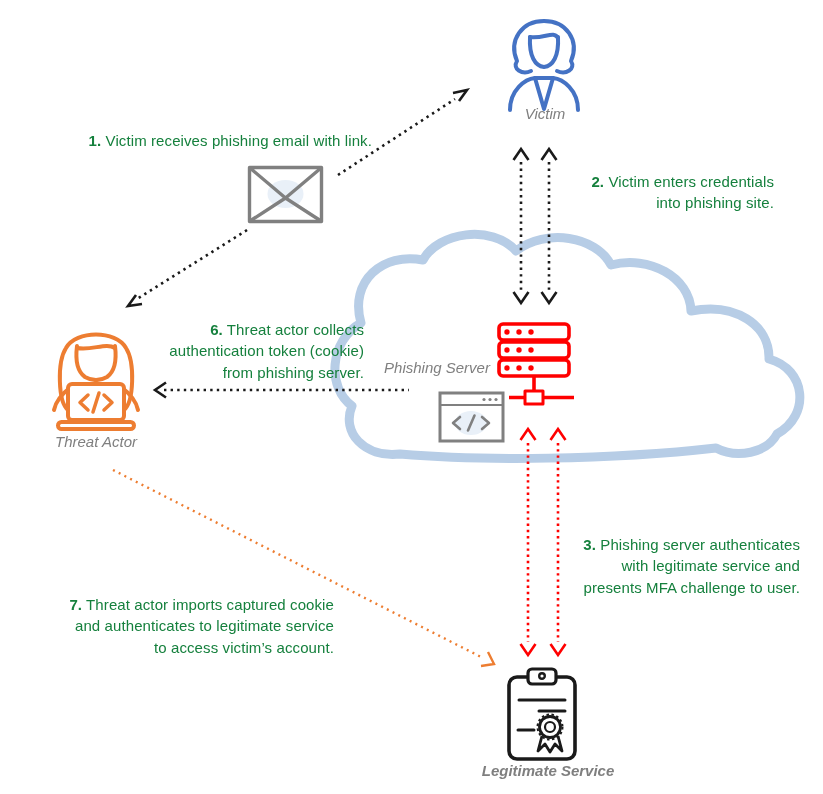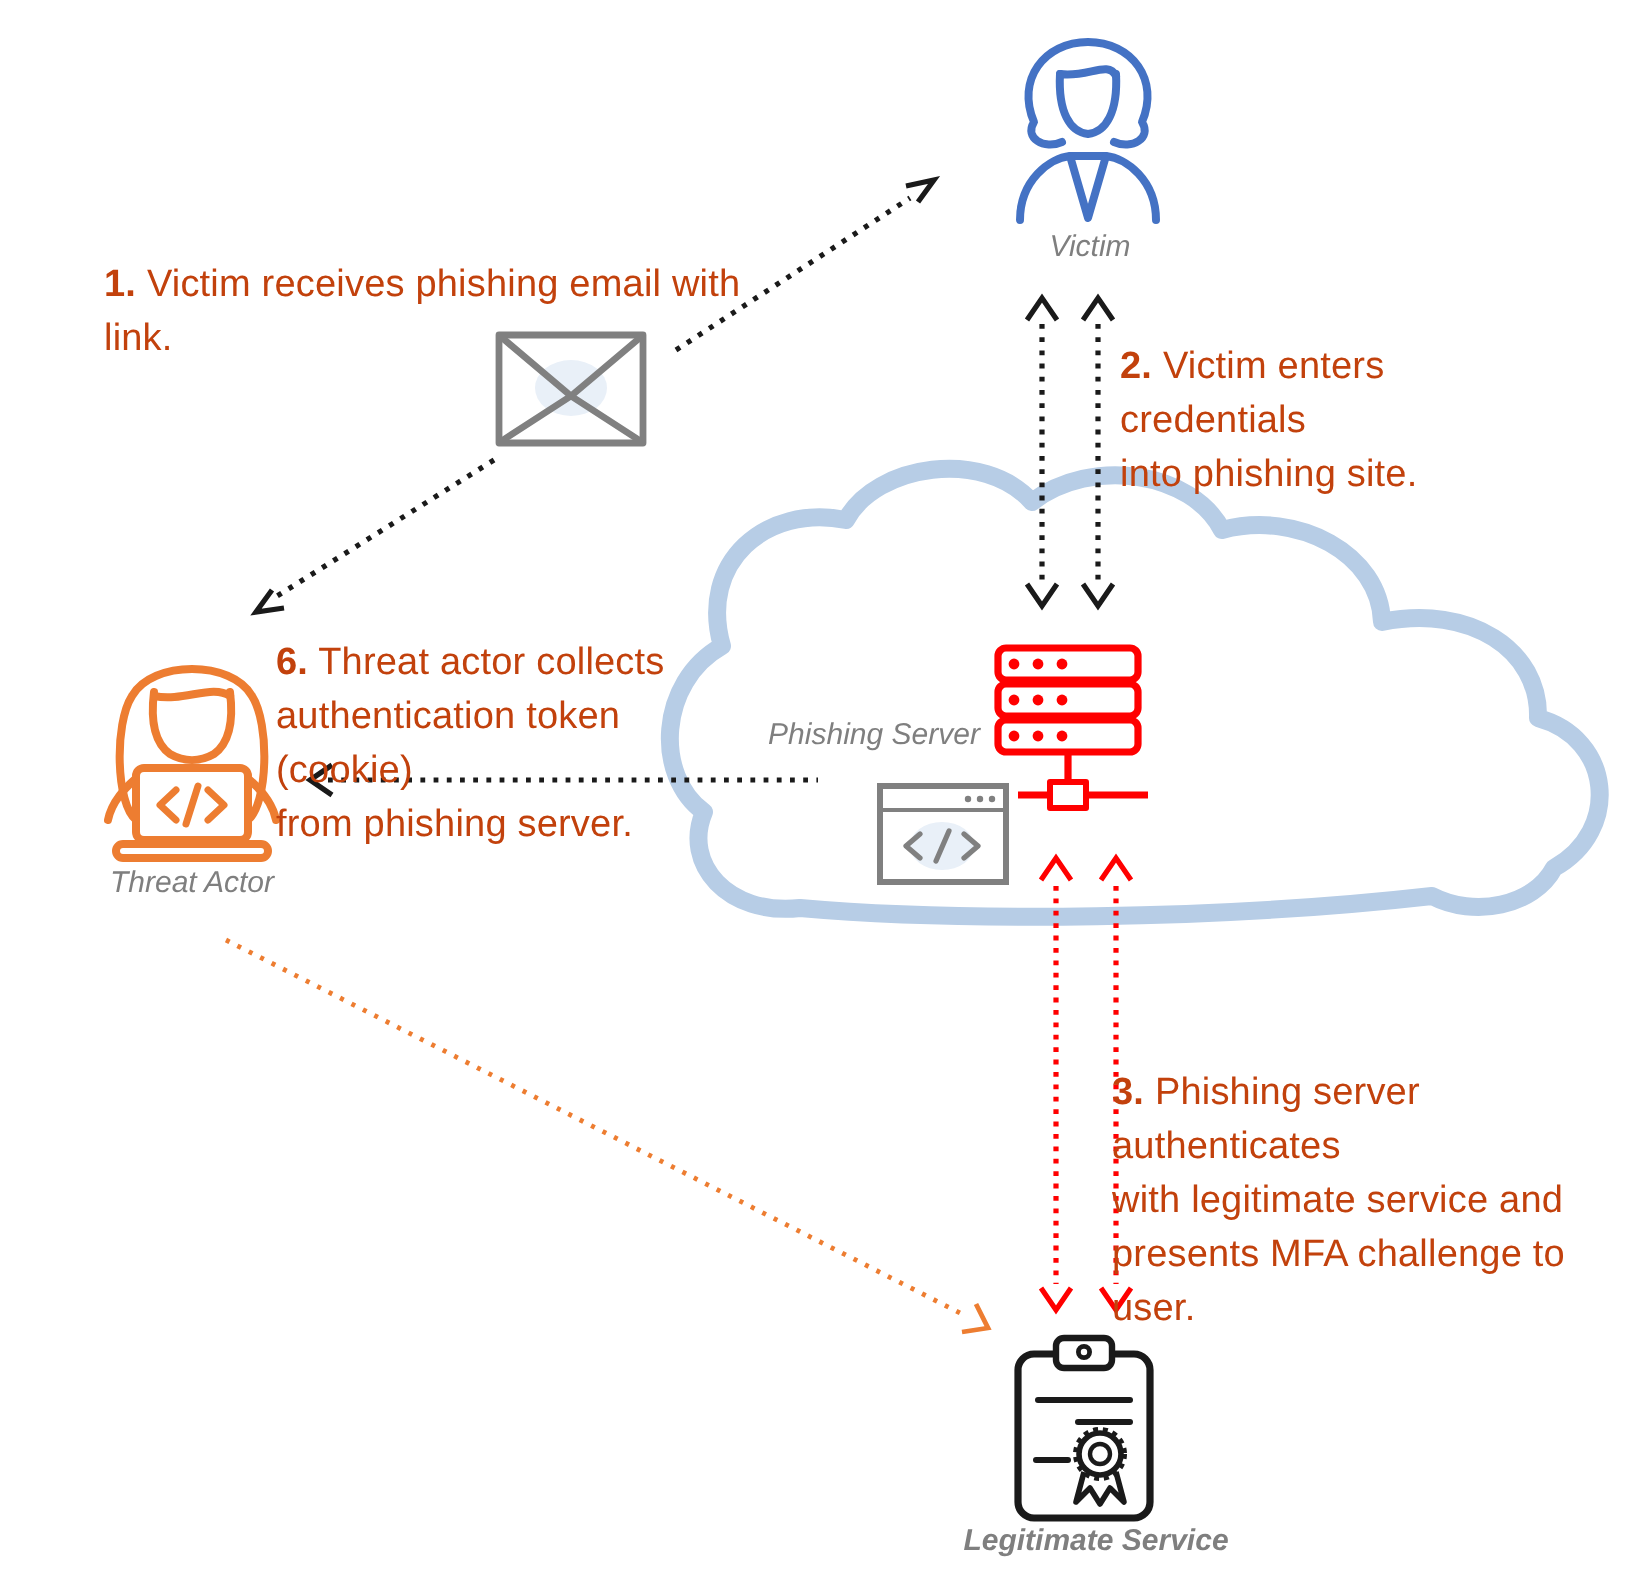--- a/index.html
+++ b/index.html
@@ -3,22 +3,22 @@
 <meta charset="utf-8">
 <style>
   html,body { margin:0; padding:0; background:#ffffff; }
   .canvas {
     position:relative; width:823px; height:794px; background:#ffffff;
     font-family:"Liberation Sans", sans-serif; overflow:hidden;
   }
   .layer { position:absolute; left:0; top:0; }
   .icon { position:absolute; }
   .step {
-    position:absolute; text-align:left; color:#c2410c;
-    font-size:19px; line-height:1.42; letter-spacing:0.1px;
+    position:absolute; text-align:right; color:#15803d;
+    font-size:15px; line-height:1.42; letter-spacing:0.1px;
   }
   .step b { font-weight:700; }
   .step .t { white-space:pre-line; }
   .node-label {
     position:absolute; text-align:center; font-style:italic;
     color:#7f7f7f; font-size:15px;
   }
 </style>
 </head>
 <body>
@@ -84,21 +84,21 @@
 
   <div class="icon" style="left:500px; top:14px;">
     <svg width="88" height="102" viewBox="0 0 88 102" fill="none" stroke="#4472C4" stroke-width="4" stroke-linecap="round" stroke-linejoin="round">
       <path d="M31 57 C22 61 12 55 17 47 C8 26 22 7 44 7 C66 7 80 26 71 47 C76 55 66 61 57 57"></path>
       <path d="M30 23 C29 42 35 52 44 53 C53 52 59 42 58 23"></path>
       <path d="M30 23 C44 25 54 16 58 24"></path>
       <path d="M10 96 C10 76 25 65 35 64 L53 64 C63 65 78 76 78 96"></path>
       <path d="M35 64 L44 95 L53 64"></path>
     </svg>
   </div>
-  <div class="node-label" style="left:495px; top:115px; width:100px;">Victim</div>
+  <div class="node-label" style="left:495px; top:105px; width:100px;">Victim</div>
 
   <div class="icon" style="left:247px; top:165px;">
     <svg width="77" height="59" viewBox="0 0 77 59">
       <ellipse cx="38.5" cy="29" rx="18" ry="14" fill="#E9F0F8"></ellipse>
       <g fill="none" stroke="#808080" stroke-width="3.4" stroke-linejoin="round">
         <rect x="2.5" y="2.5" width="72" height="54"></rect>
         <path d="M3 3 L38.5 33 L74 3"></path>
         <path d="M3 56 L38.5 33 M74 56 L38.5 33"></path>
       </g>
     </svg>
@@ -203,14 +203,20 @@
   </div>
 
 
   <div class="step" style="left:556px; top:534px; width:244px;">
     <b>3.</b>
     <span class="t">Phishing server authenticates
 with legitimate service and
 presents MFA challenge to user.</span>
   </div>
 
+  <div class="step" style="left:34px; top:594px; width:300px;">
+    <b>7.</b>
+    <span class="t">Threat actor imports captured cookie
+and authenticates to legitimate service
+to access victim’s account.</span>
+  </div>
 
 </div>
 
 </body></html>

